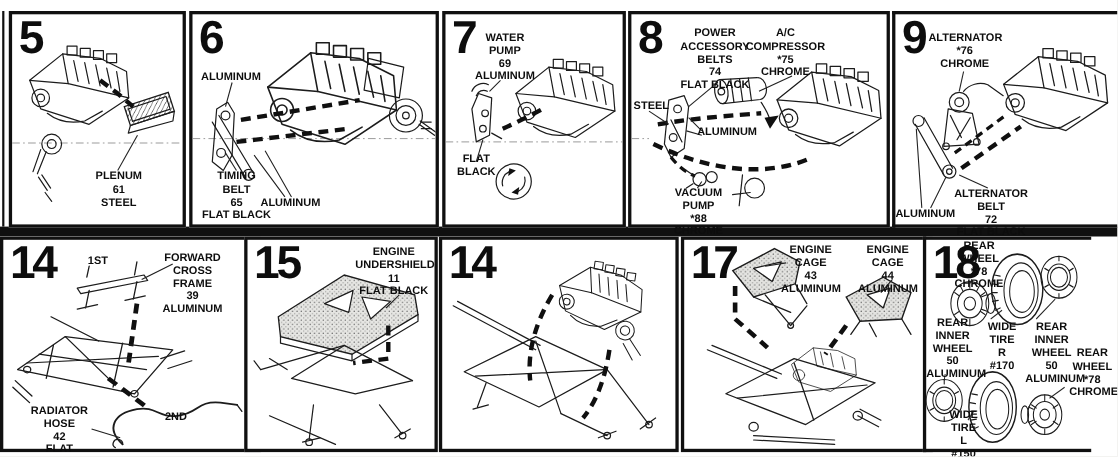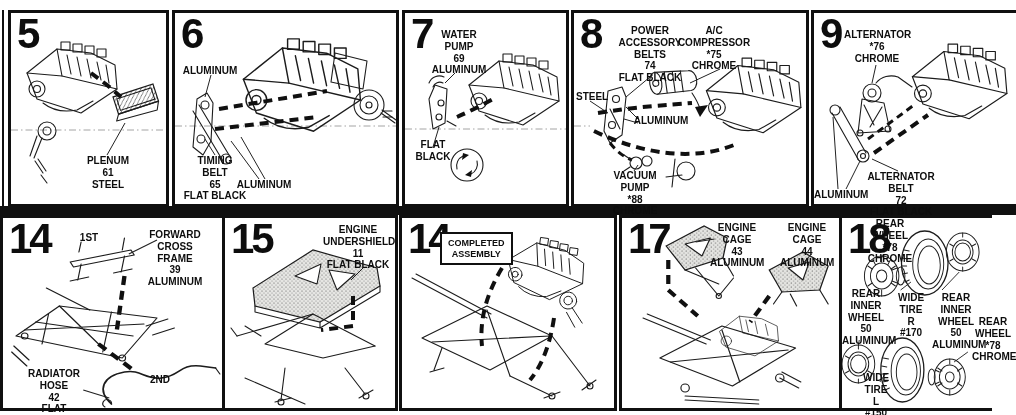--- a/index.html
+++ b/index.html
@@ -400,22 +400,20 @@
         <path class="ln" d="M108,158 L150,178 M150,118 L188,168"></path>
         <path class="ln" d="M142,180 L158,174 M180,172 L194,162"></path>
         <circle class="ln" cx="150" cy="178" r="3"></circle>
           <circle class="ln" cx="188" cy="168" r="3"></circle>
         <path class="ln" d="M40,130 l-8,22 m-4,2 l14,-4"></path>
       </g>
       <path class="dash" d="M100,50 Q76,90 80,128"></path>
       <path class="dash" d="M152,100 Q146,140 128,162"></path>
     </svg>
     <div class="num">14</div>
-    <div class="lbl boxed" style="left:38px;top:14px;">COMPLETED
-ASSEMBLY</div>
   </div>
 
   <div class="panel" style="left:619px;top:215px;width:229px;height:196px;">
     <svg class="art" viewBox="0 0 212 190" preserveAspectRatio="none">
       <defs>
           <pattern id="st17" width="4" height="4" patternUnits="userSpaceOnUse">
         <rect width="4" height="4" fill="#e3e3e0"></rect>
             <circle cx="1" cy="1" r="0.6" fill="#555"></circle>
             <circle cx="3" cy="3" r="0.5" fill="#777"></circle>
       </pattern>

